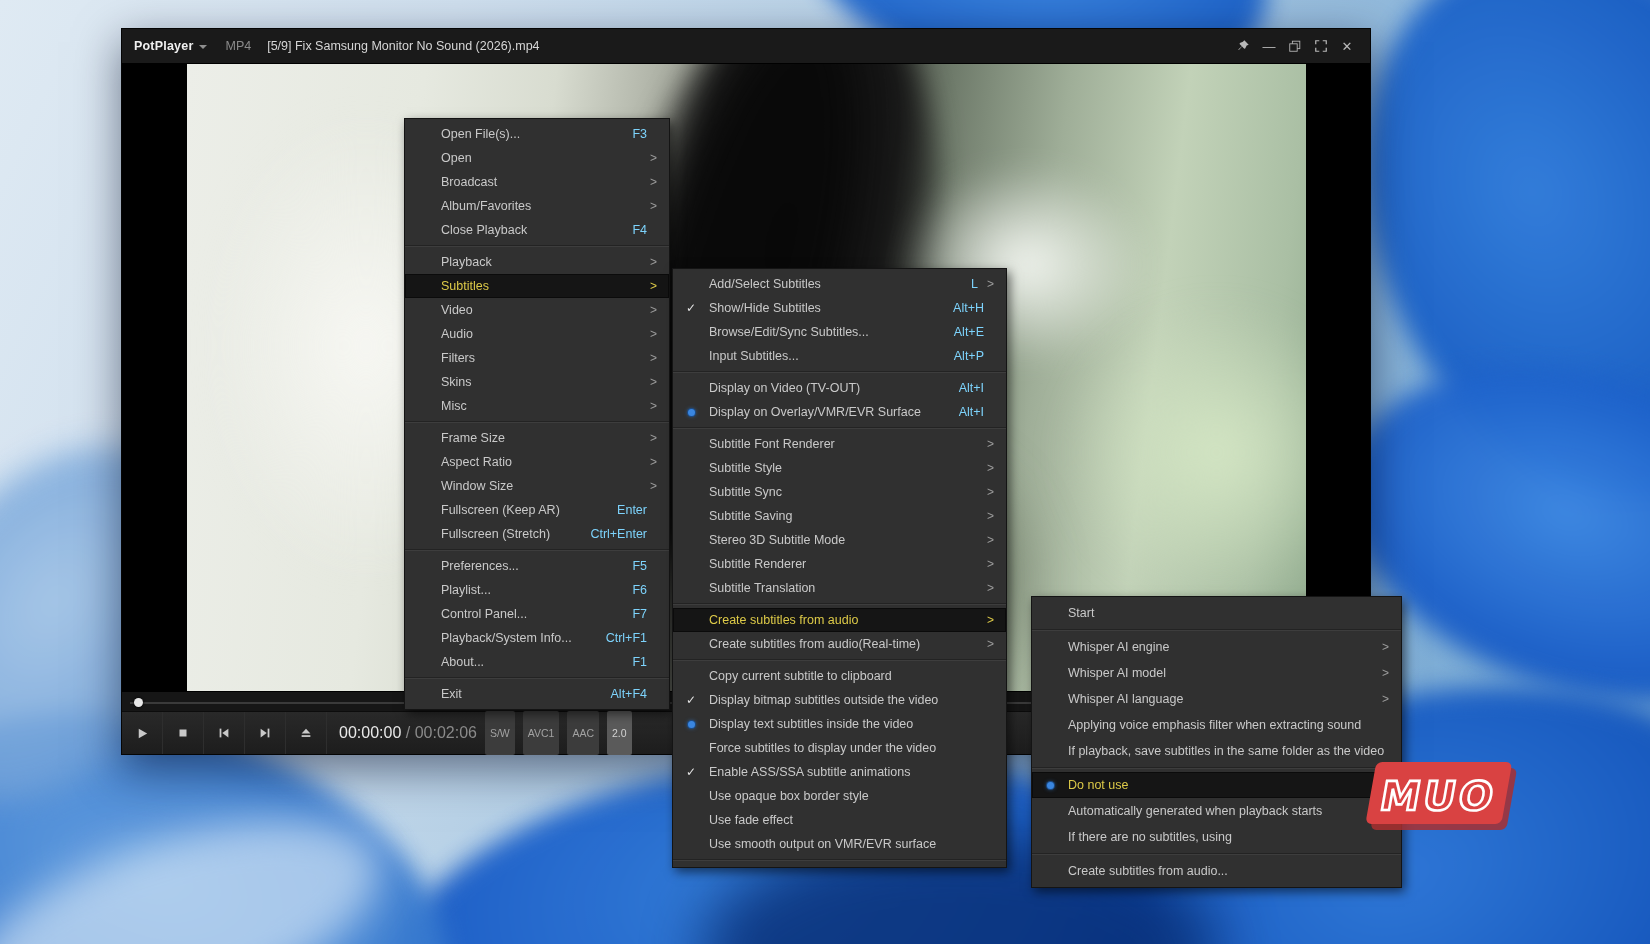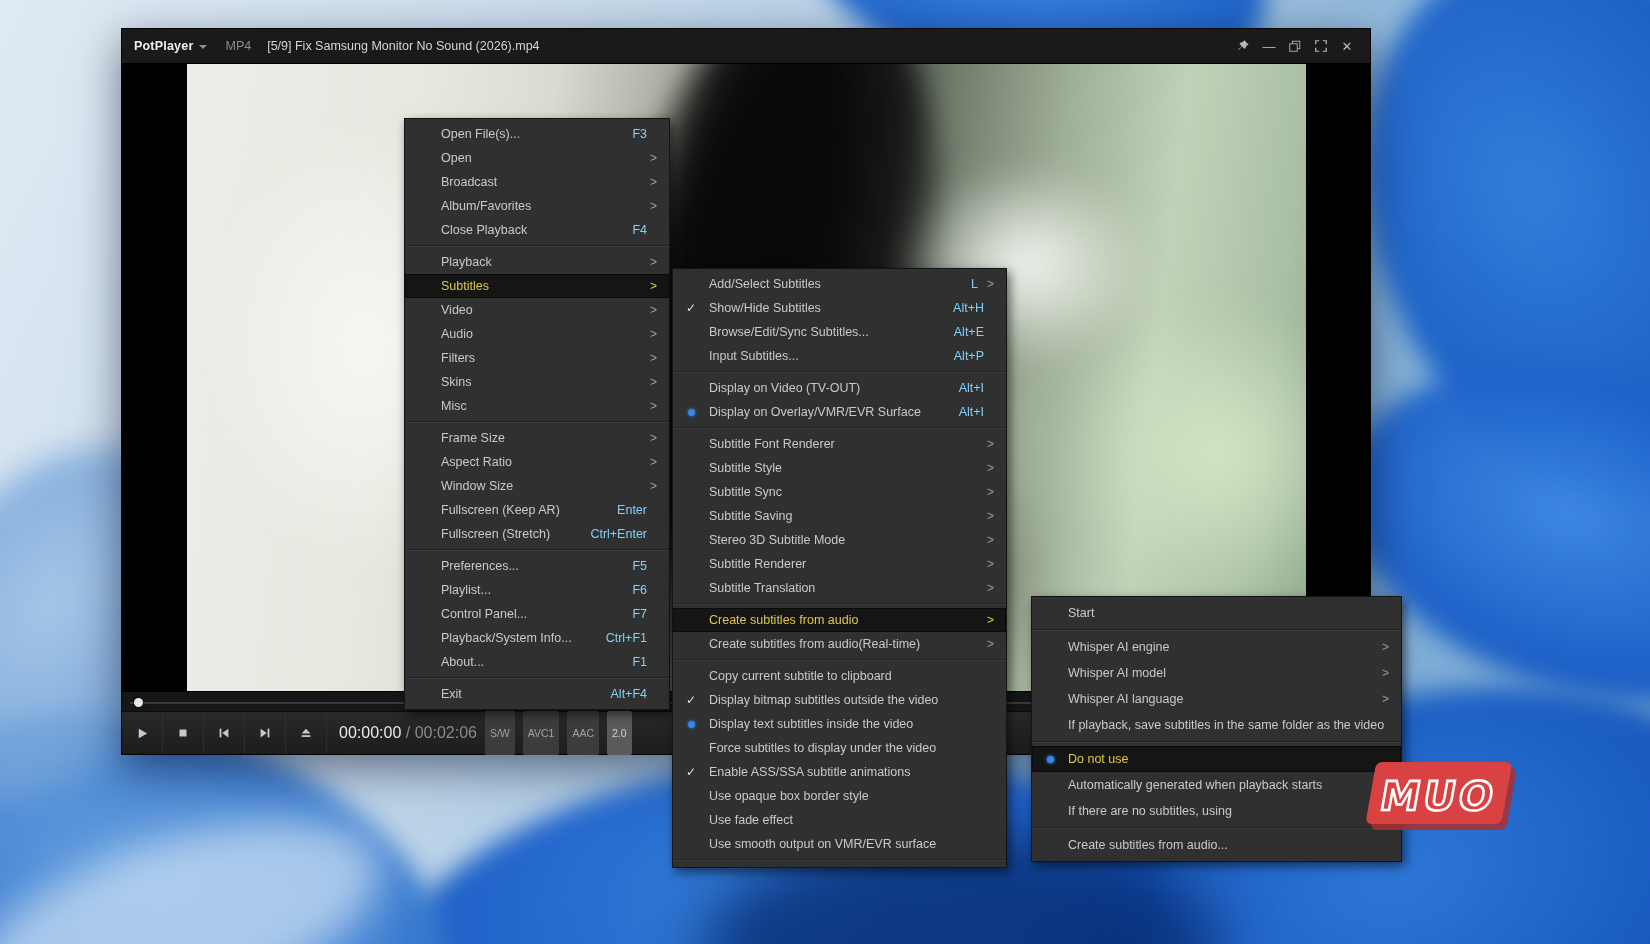--- a/index.html
+++ b/index.html
@@ -518,20 +518,25 @@
     </div>
     <div class="menu-item">
       <span class="state"></span>
       <span class="label">Whisper AI language</span>
       <span class="right">
         <span class="arrow">&gt;</span>
       </span>
     </div>
     <div class="menu-item">
       <span class="state"></span>
+      <span class="label">Applying voice emphasis filter when extracting sound</span>
+      <span class="right"></span>
+    </div>
+    <div class="menu-item">
+      <span class="state"></span>
       <span class="label">If playback, save subtitles in the same folder as the video</span>
       <span class="right"></span>
     </div>
     <div class="menu-sep"></div>
     <div class="menu-item highlight">
       <span class="state radio"></span>
       <span class="label">Do not use</span>
       <span class="right"></span>
     </div>
     <div class="menu-item">

